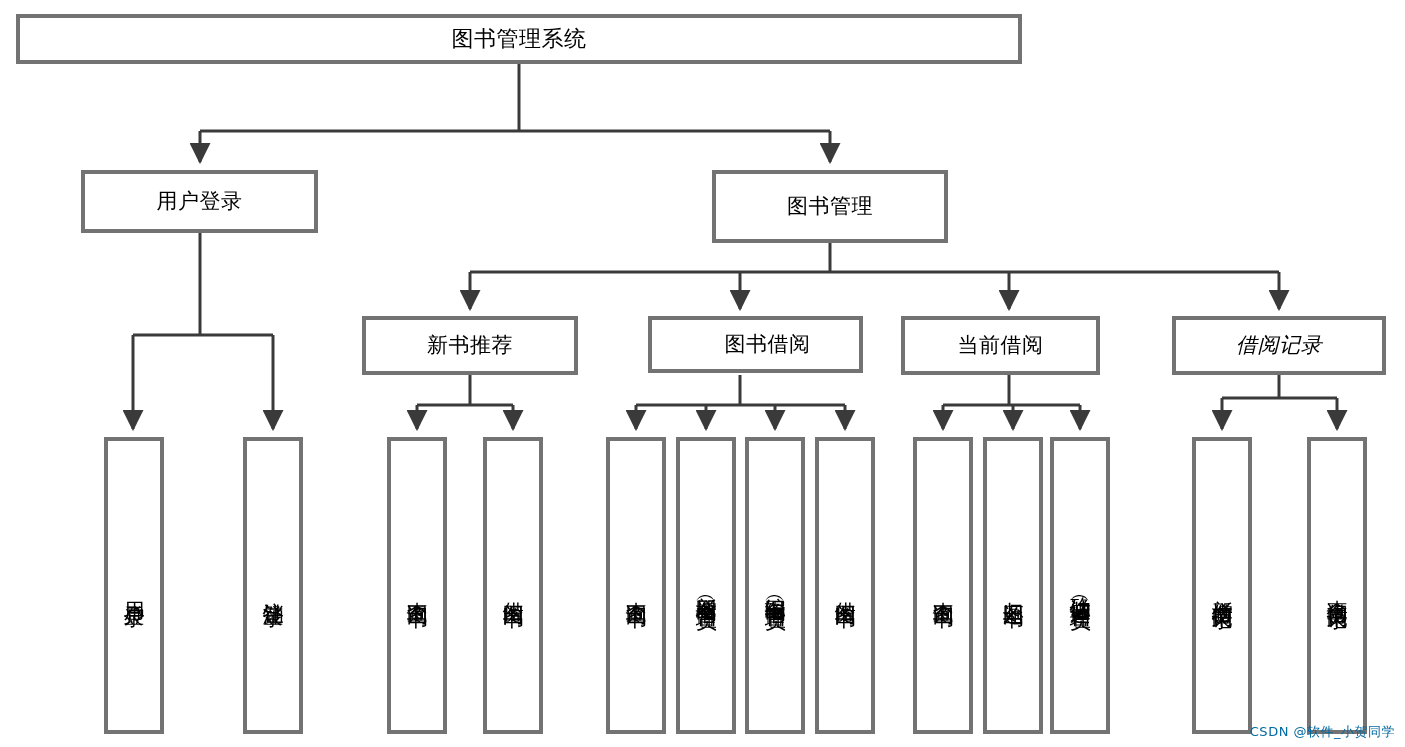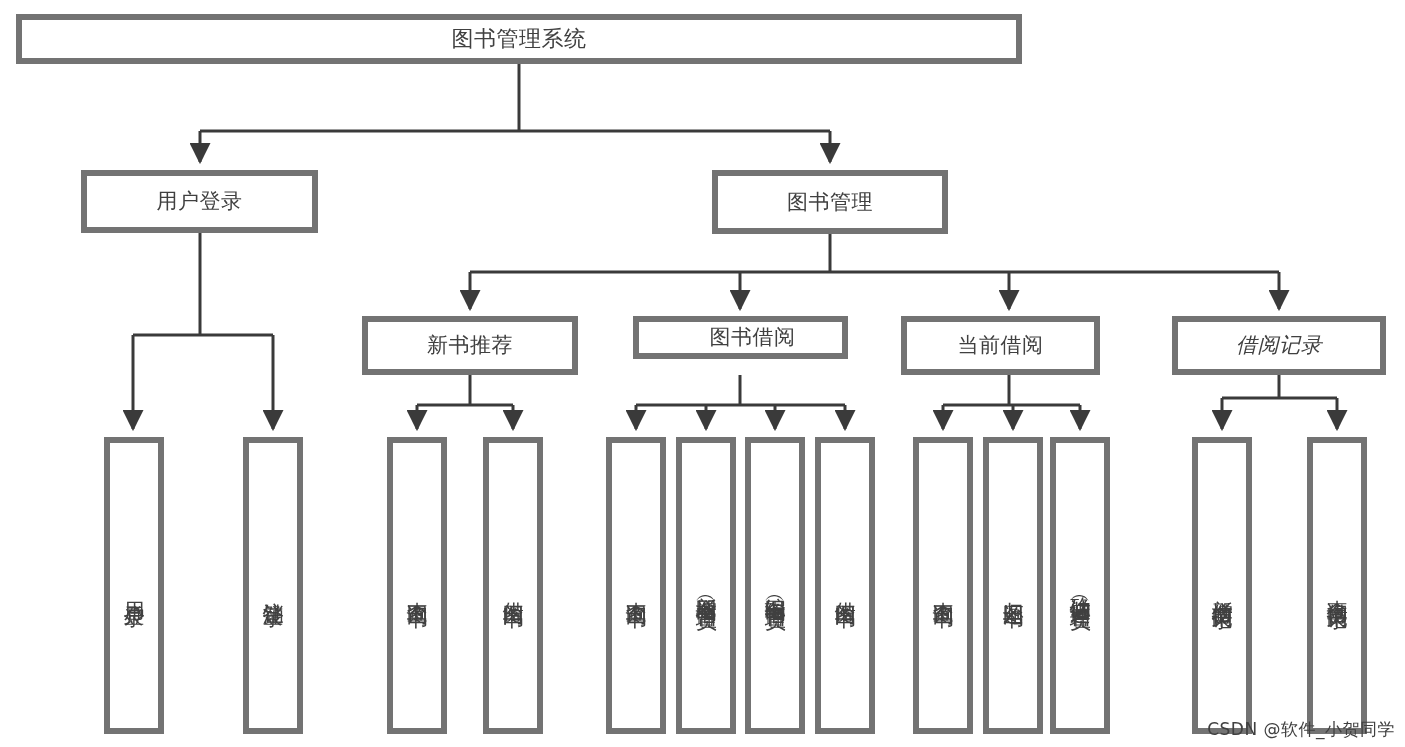--- a/index.html
+++ b/index.html
@@ -22,25 +22,25 @@
     left: 0;
     top: 0;
     width: 1405px;
     height: 747px;
     pointer-events: none;
   }
   .node {
     position: absolute;
     box-sizing: border-box;
     background: #ffffff;
-    border: 6px solid #737373;
+    border: 4px solid #737373;
     display: flex;
     align-items: center;
     justify-content: center;
-    color: #404040;
+    color: #000000;
   }
   .node .lbl {
     display: block;
     text-align: center;
     line-height: 1.18;
   }
   .node.horiz .lbl {
     font-size: 21px;
     letter-spacing: 0.5px;
     white-space: nowrap;
@@ -59,22 +59,22 @@
     font-size: 21px;
     line-height: 1.16;
     letter-spacing: 2px;
     white-space: nowrap;
     max-height: 282px;
   }
   #watermark {
     position: absolute;
     right: 10px;
     bottom: 6px;
-    font-size: 17px;
-    color: #404040;
+    font-size: 13px;
+    color: #0369a1;
     letter-spacing: 0.5px;
     white-space: nowrap;
     user-select: none;
   }
 </style>
 </head>
 <body>
 
 <div id="canvas">
 
@@ -129,29 +129,29 @@
   </svg>
 
   <div class="node horiz root" style="left:16px; top:14px; width:1006px; height:50px;">
     <span class="lbl">图书管理系统</span>
   </div>
 
   <div class="node horiz" style="left:81px; top:170px; width:237px; height:63px;">
     <span class="lbl">用户登录</span>
   </div>
 
-  <div class="node horiz" style="left:712px; top:170px; width:236px; height:64px;">
+  <div class="node horiz" style="left:712px; top:170px; width:236px; height:73px;">
     <span class="lbl">图书管理</span>
   </div>
 
   <div class="node horiz" style="left:362px; top:316px; width:216px; height:59px;">
     <span class="lbl">新书推荐</span>
   </div>
 
-  <div class="node horiz" style="left:633px; top:316px; width:215px; height:43px;padding-left:24px;">
+  <div class="node horiz" style="left:648px; top:316px; width:215px; height:57px;padding-left:24px;">
     <span class="lbl">图书借阅</span>
   </div>
 
   <div class="node horiz" style="left:901px; top:316px; width:199px; height:59px;">
     <span class="lbl">当前借阅</span>
   </div>
 
   <div class="node horiz" style="left:1172px; top:316px; width:214px; height:59px;font-style:italic;">
     <span class="lbl">借阅记录</span>
   </div>

